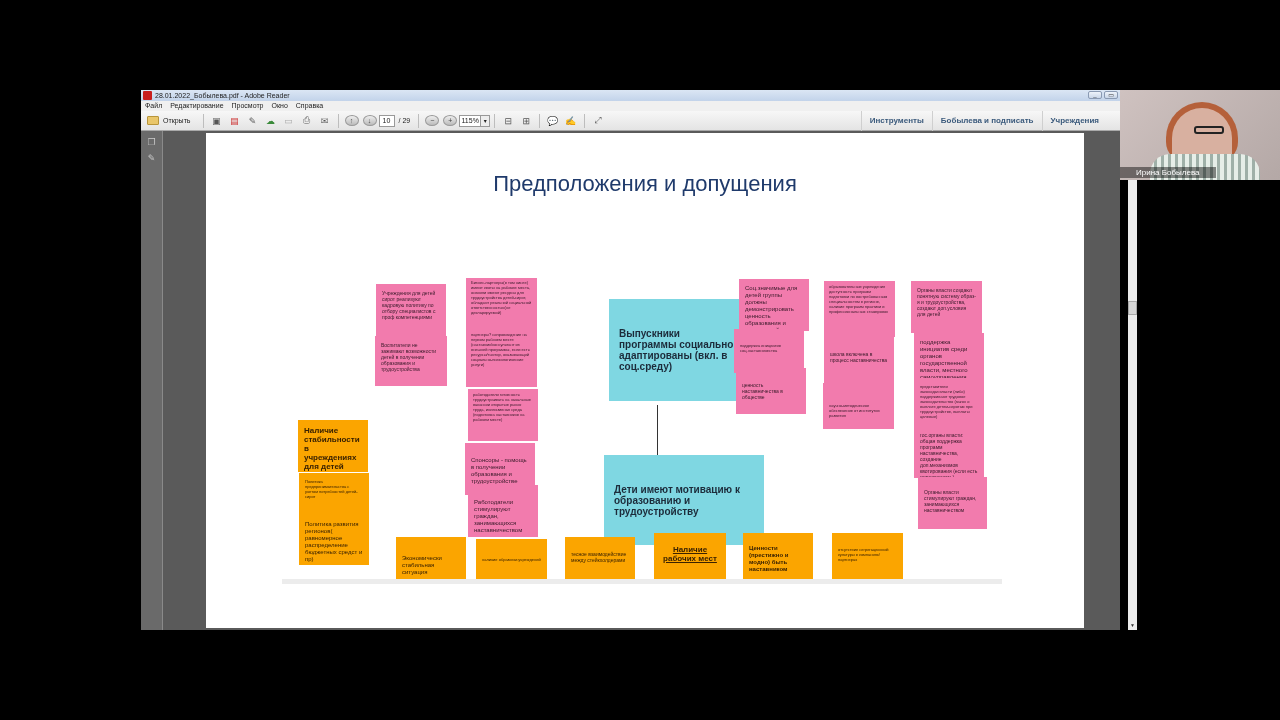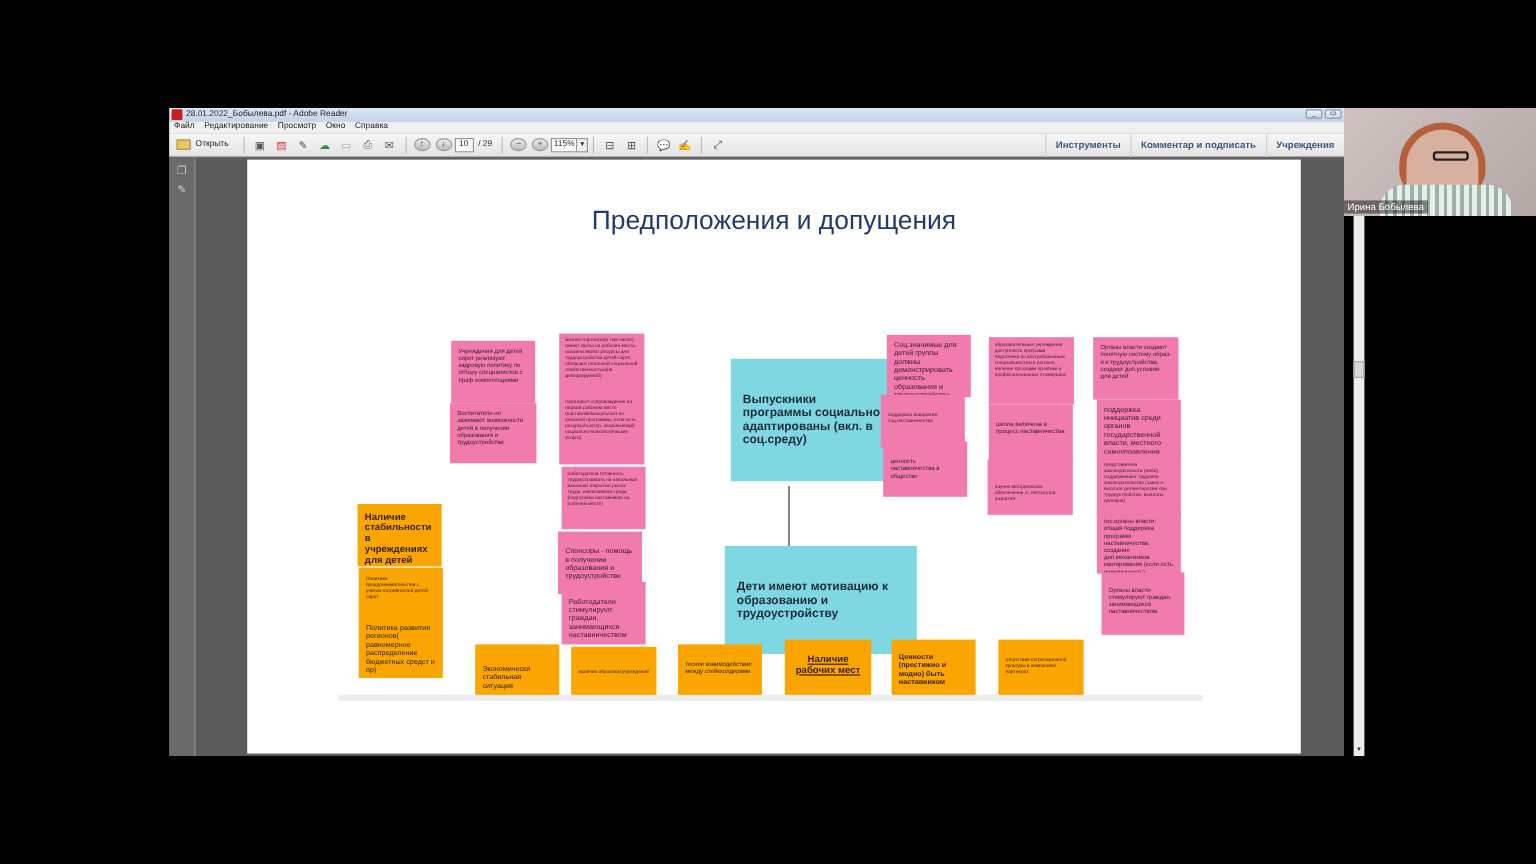--- a/index.html
+++ b/index.html
@@ -17,21 +17,21 @@
 
   #toolbar { position: absolute; left: 0; top: 21px; width: 979px; height: 20px; background: linear-gradient(#f7f7f7, #e4e4e4); border-bottom: 1px solid #a9a9a9; display: flex; align-items: center; font-size: 7px; color: #222; }
   .tb-btn { display: inline-flex; align-items: center; justify-content: center; height: 14px; min-width: 14px; margin: 0 2px; font-size: 9px; color: #555; }
   .tb-sep { width: 1px; height: 14px; background: #bdbdbd; margin: 0 4px; }
   .open-btn { padding: 0 6px 0 4px; gap: 4px; font-size: 7px; color: #222; }
   .folder { width: 12px; height: 9px; background: #e9c66a; border: 1px solid #b8953a; border-radius: 1px; }
   .round { width: 11px; height: 11px; border-radius: 50%; background: linear-gradient(#eee,#bbb); border: 1px solid #999; font-size: 7px; line-height: 9px; text-align: center; color: #444; }
   .page-input { width: 16px; height: 12px; border: 1px solid #999; background: #fff; font-size: 7px; line-height: 10px; text-align: center; }
   .zoom-input { width: 22px; height: 12px; border: 1px solid #999; background: #fff; font-size: 7px; line-height: 10px; text-align: center; }
   .dd { width: 9px; height: 12px; border: 1px solid #999; border-left: none; background: #eee; font-size: 6px; line-height: 10px; text-align: center; }
-  .right-links { position: absolute; right: 0; top: 0; height: 20px; display: flex; align-items: flex-end; }
+  .right-links { position: absolute; right: 13px; top: 0; height: 20px; display: flex; align-items: flex-end; }
   .right-links span { font-size: 8px; font-weight: bold; color: #3b5a7c; padding: 0 8px; border-left: 1px solid #cfcfcf; height: 20px; line-height: 20px; }
 
   #leftrail { position: absolute; left: 0; top: 41px; width: 22px; height: 499px; background: #6a6a6a; border-right: 1px solid #8a8a8a; }
   #leftrail .ico { width: 10px; height: 10px; margin: 6px auto 0; color: #ccc; font-size: 9px; text-align: center; line-height: 10px; }
 
   #scrollbar { position: absolute; left: 987px; top: 41px; width: 9px; height: 499px; background: #ececec; }
   #scrollbar .thumb { position: absolute; left: 0; top: 170px; width: 9px; height: 14px; background: #d7d7d7; border: 1px solid #aaa; }
   #scrollbar .arrow { position: absolute; left: 0; bottom: 0; width: 9px; height: 8px; font-size: 5px; text-align: center; color: #333; }
 
   
@@ -48,21 +48,21 @@
   .connector { position: absolute; width: 1px; background: #333; }
   .baseline { position: absolute; left: 76px; top: 446px; width: 720px; height: 5px; background: #ececec; }
   .cursor { position: absolute; left: 636px; top: 405px; width: 0; height: 0; border-left: 4px solid transparent; border-right: 4px solid transparent; border-bottom: 9px solid #fff; }
 
   
   #video { position: absolute; left: 1120px; top: 90px; width: 160px; height: 90px; background: linear-gradient(135deg,#cfc2c0,#b4a8a6); overflow: hidden; }
   #video .person { position: absolute; left: 52px; top: 18px; width: 60px; height: 72px; border-radius: 30px 30px 10px 10px; background: #d8b0a0; }
   #video .hair { position: absolute; left: 46px; top: 12px; width: 72px; height: 60px; border-radius: 36px 36px 20px 20px; background: #b5603a; }
   #video .shirt { position: absolute; left: 30px; top: 64px; width: 110px; height: 30px; border-radius: 20px 20px 0 0; background: repeating-linear-gradient(90deg,#e6eee8 0 4px,#9fb0a8 4px 7px); }
   #video .glasses { position: absolute; left: 74px; top: 36px; width: 30px; height: 8px; border: 2px solid #222; border-radius: 3px; }
-  #video .name { position: absolute; left: 0; bottom: 2px; font-size: 8px; color: #fff; background: rgba(0,0,0,0.45); padding: 1px 3px; }
+  #video .name { position: absolute; left: 0; bottom: 2px; font-size: 8px; color: #fff; background: rgba(0,0,0,0.45); padding: 1px 16px; }
 </style>
 </head>
 <body>
 
 <div id="screen">
 
   <div id="win">
     <div id="titlebar">
       <span class="app-icon"></span>
       <span>28.01.2022_Бобылева.pdf - Adobe Reader</span>
@@ -106,21 +106,21 @@
       <span class="tb-sep"></span>
       <span class="tb-btn">⊟</span>
       <span class="tb-btn">⊞</span>
       <span class="tb-sep"></span>
       <span class="tb-btn" style="color:#d9a400">💬</span>
       <span class="tb-btn" style="color:#d9a400">✍</span>
       <span class="tb-sep"></span>
       <span class="tb-btn">⤢</span>
       <div class="right-links">
         <span>Инструменты</span>
-        <span>Комментар и подписать</span>
+        <span>Бобылева и подписать</span>
         <span>Учреждения</span>
       </div>
     </div>
 
     <div id="leftrail">
       <div class="ico">❐</div>
       <div class="ico">✎</div>
     </div>
 
     <div id="scrollbar">

